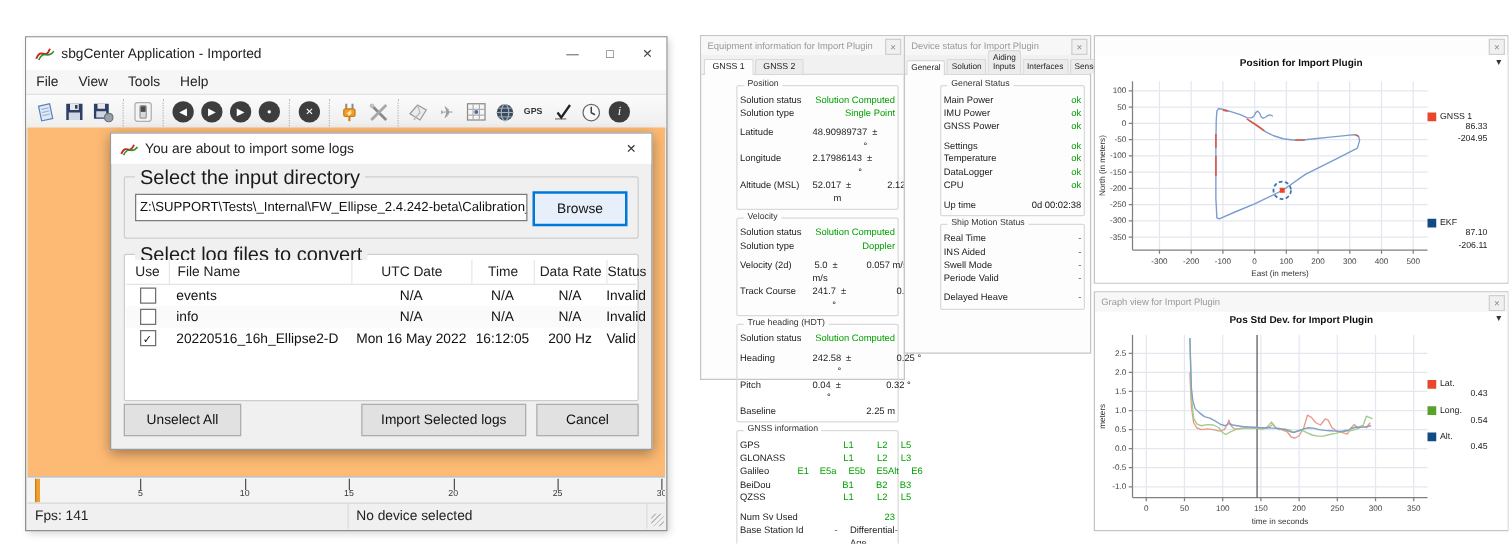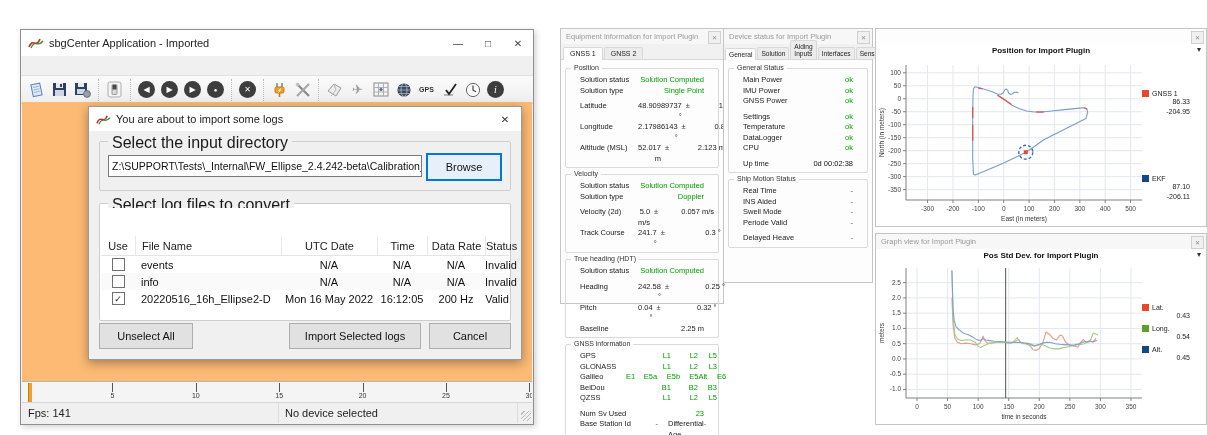--- a/index.html
+++ b/index.html
@@ -34,21 +34,21 @@
   .groupbox{position:absolute;border:1px solid #cdcdcd;border-radius:2px;}
   .groupbox>.glabel{position:absolute;top:-8px;left:8px;background:#f0f0f0;padding:0 4px;font-size:16px;color:#1a1a1a;}
   #grp-dir{left:10px;top:34px;right:10px;height:48px;}
   #dir-input{position:absolute;left:8px;top:13px;right:88px;height:20px;background:#fff;border:1px solid #7a7a7a;
              font-size:10.5px;color:#111;display:flex;align-items:center;padding:0 3px;white-space:nowrap;overflow:hidden;}
   #browse-btn{position:absolute;right:8px;top:11px;width:72px;height:24px;background:#e7f0fa;border:2px solid #0078d7;
               display:flex;align-items:center;justify-content:center;font-size:11px;color:#111;}
   #grp-files{left:10px;top:96px;right:10px;height:116px;background:#fff;}
   .lv{position:absolute;left:1px;top:4px;right:1px;bottom:1px;background:#fff;font-size:11px;}
   .lv-head,.lv-row{display:grid;grid-template-columns:34px 146px 96px 50px 58px 1fr;align-items:center;height:17px;}
-  .lv-head{height:19px;border-bottom:1px solid #e4e4e4;color:#222;margin-top:28px;}
+  .lv-head{height:19px;border-bottom:1px solid #e4e4e4;color:#222;}
   .lv-head .hc{height:100%;display:flex;align-items:center;justify-content:center;border-left:1px solid #e8e8e8;}
   .lv-head .hc:first-child{border-left:none;}
   .lv-head .hc.left{justify-content:flex-start;padding-left:6px;}
   .lv-row .c{display:flex;align-items:center;justify-content:center;}
   .lv-row .c.left{justify-content:flex-start;padding-left:6px;}
   .lv-row:nth-child(odd){background:#fafafa;}
   .lv-check{width:11px;height:11px;border:1px solid #707070;background:#fff;display:flex;align-items:center;justify-content:center;font-size:9px;color:#1a1a1a;}
   .lv-check.checked::after{content:"✓";}
   .dlg-btn{position:absolute;bottom:10px;height:24px;background:#e1e1e1;border:1px solid #adadad;
            display:flex;align-items:center;justify-content:center;font-size:11px;color:#111;}
@@ -71,21 +71,21 @@
   
   .panel{position:absolute;background:#fdfdfd;border:1px solid #c5c5c5;}
   .panel-title{position:absolute;left:0;top:0;right:0;height:15px;background:#f7f7f7;border-bottom:1px solid #e0e0e0;
                display:flex;align-items:center;padding-left:5px;font-size:7.5px;color:#9a9a9a;}
   .panel-close{position:absolute;right:2px;top:2px;width:11px;height:11px;border:1px solid #d0d0d0;background:#f0f0f0;
                display:flex;align-items:center;justify-content:center;font-size:6px;color:#8a8a8a;}
   .tabs{position:absolute;left:0;top:15px;right:0;height:15px;display:flex;align-items:flex-end;background:#f1f1f1;border-bottom:1px solid #d8d8d8;padding-left:2px;}
   .tab{font-size:7px;color:#222;padding:2px 6px;border:1px solid #d8d8d8;border-bottom:none;background:#ececec;margin-right:1px;border-radius:2px 2px 0 0;}
   .tab.sel{background:#fdfdfd;position:relative;top:1px;padding-bottom:3px;}
   .pcontent{position:absolute;left:0;top:30px;right:0;bottom:0;padding:3px 4px;font-size:7.5px;color:#222;}
-  .grp{position:relative;border:1px solid #dadada;border-radius:2px;margin-top:6px;padding:6px 14px 3px;}
+  .grp{position:relative;border:1px solid #dadada;border-radius:2px;margin-top:6px;padding:6px 2px 3px;margin-left:24px;}
   .grp>.glab{position:absolute;top:-5px;left:5px;background:#fdfdfd;padding:0 3px;font-size:7px;color:#333;}
   .srow{display:flex;justify-content:space-between;line-height:10.5px;}
   .srow .v{color:#00a000;text-align:right;}
   .srow .v.dash{color:#555;}
   .srow .v.dark{color:#111;}
   .mrow{display:grid;grid-template-columns:58px 1fr 12px 52px;line-height:10.5px;}
   .mrow .mv,.mrow .me{text-align:right;}
   .mrow .pm{text-align:center;color:#333;}
   .gap{height:5px;}
   .sigrow{display:grid;grid-template-columns:46px 1fr 22px 23px 27px 19px;line-height:10.5px;}
@@ -121,20 +121,26 @@
         <path d="M3,12 C7,3 10,12 15,5" stroke="#2f8f2f" stroke-width="1.3" fill="none"></path>
       </svg>
       <span class="ttext">sbgCenter Application - Imported</span>
       <div class="wctrls">
         <div class="wctrl">—</div>
         <div class="wctrl">□</div>
         <div class="wctrl">✕</div>
       </div>
     </div>
 
+    <div class="menubar">
+      <span class="menu-item">File</span>
+      <span class="menu-item">View</span>
+      <span class="menu-item">Tools</span>
+      <span class="menu-item">Help</span>
+    </div>
 
     <div class="toolbar">
       <div class="tgroup">
         <div class="tbtn">
           <svg width="15" height="16" viewBox="0 0 15 16">
               <g transform="rotate(-12 7 8)">
                 <rect x="3" y="2" width="9" height="12" fill="#dfe9f6" stroke="#5b82b8"></rect>
                 <path d="M4.5 5h6M4.5 7.5h6M4.5 10h6" stroke="#9db7d8" stroke-width="1"></path>
               </g>
             </svg>

